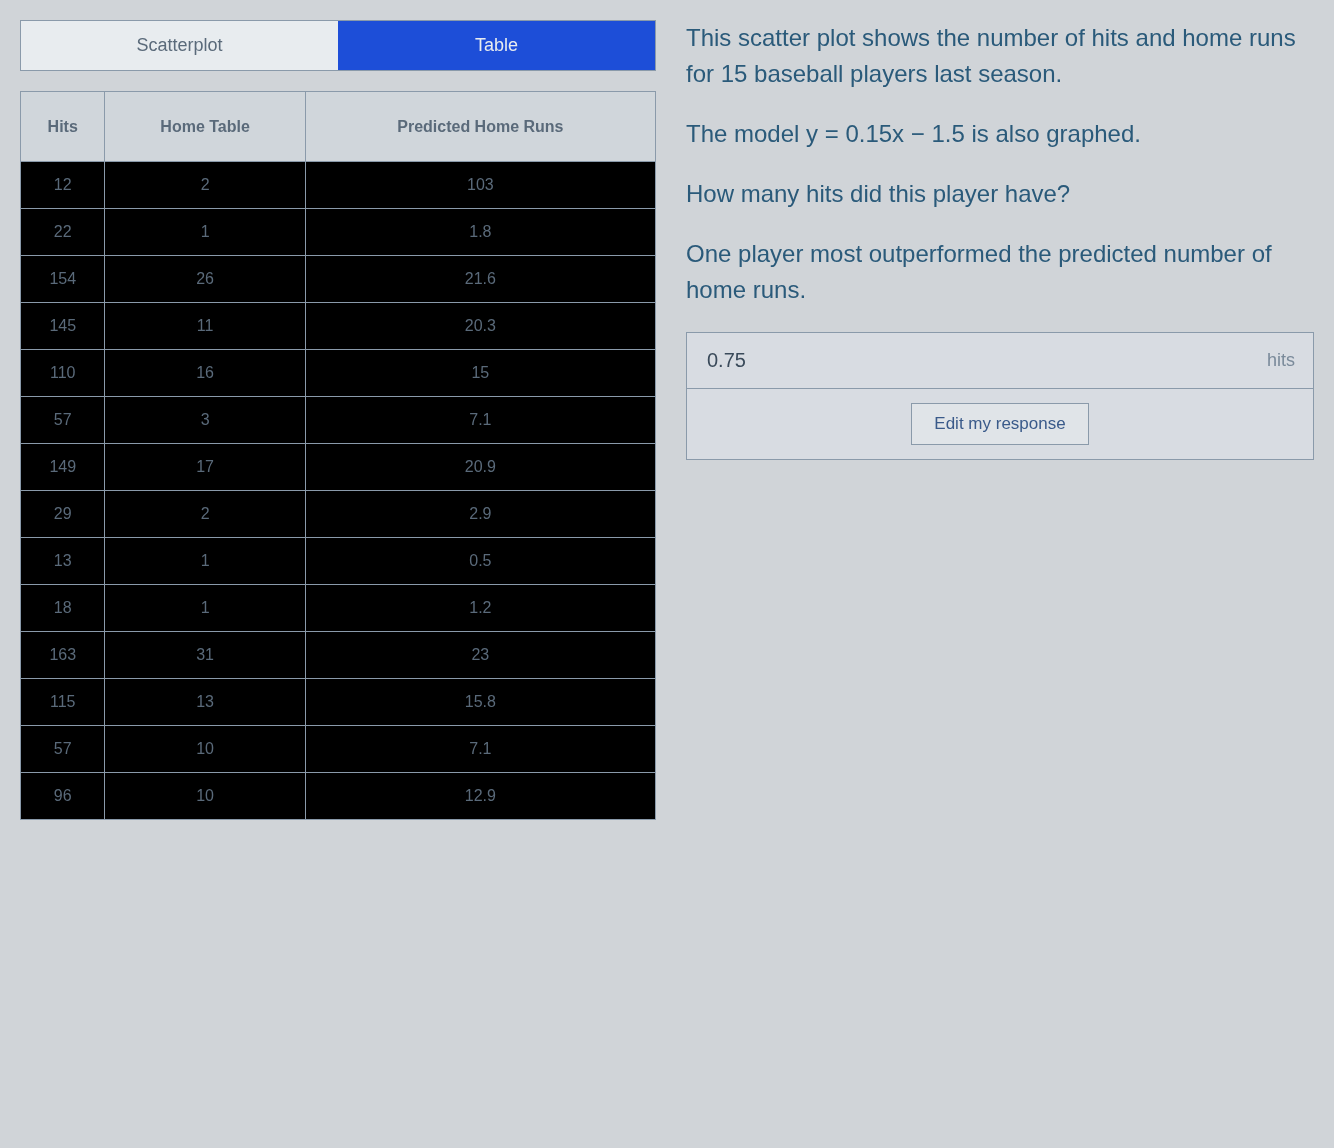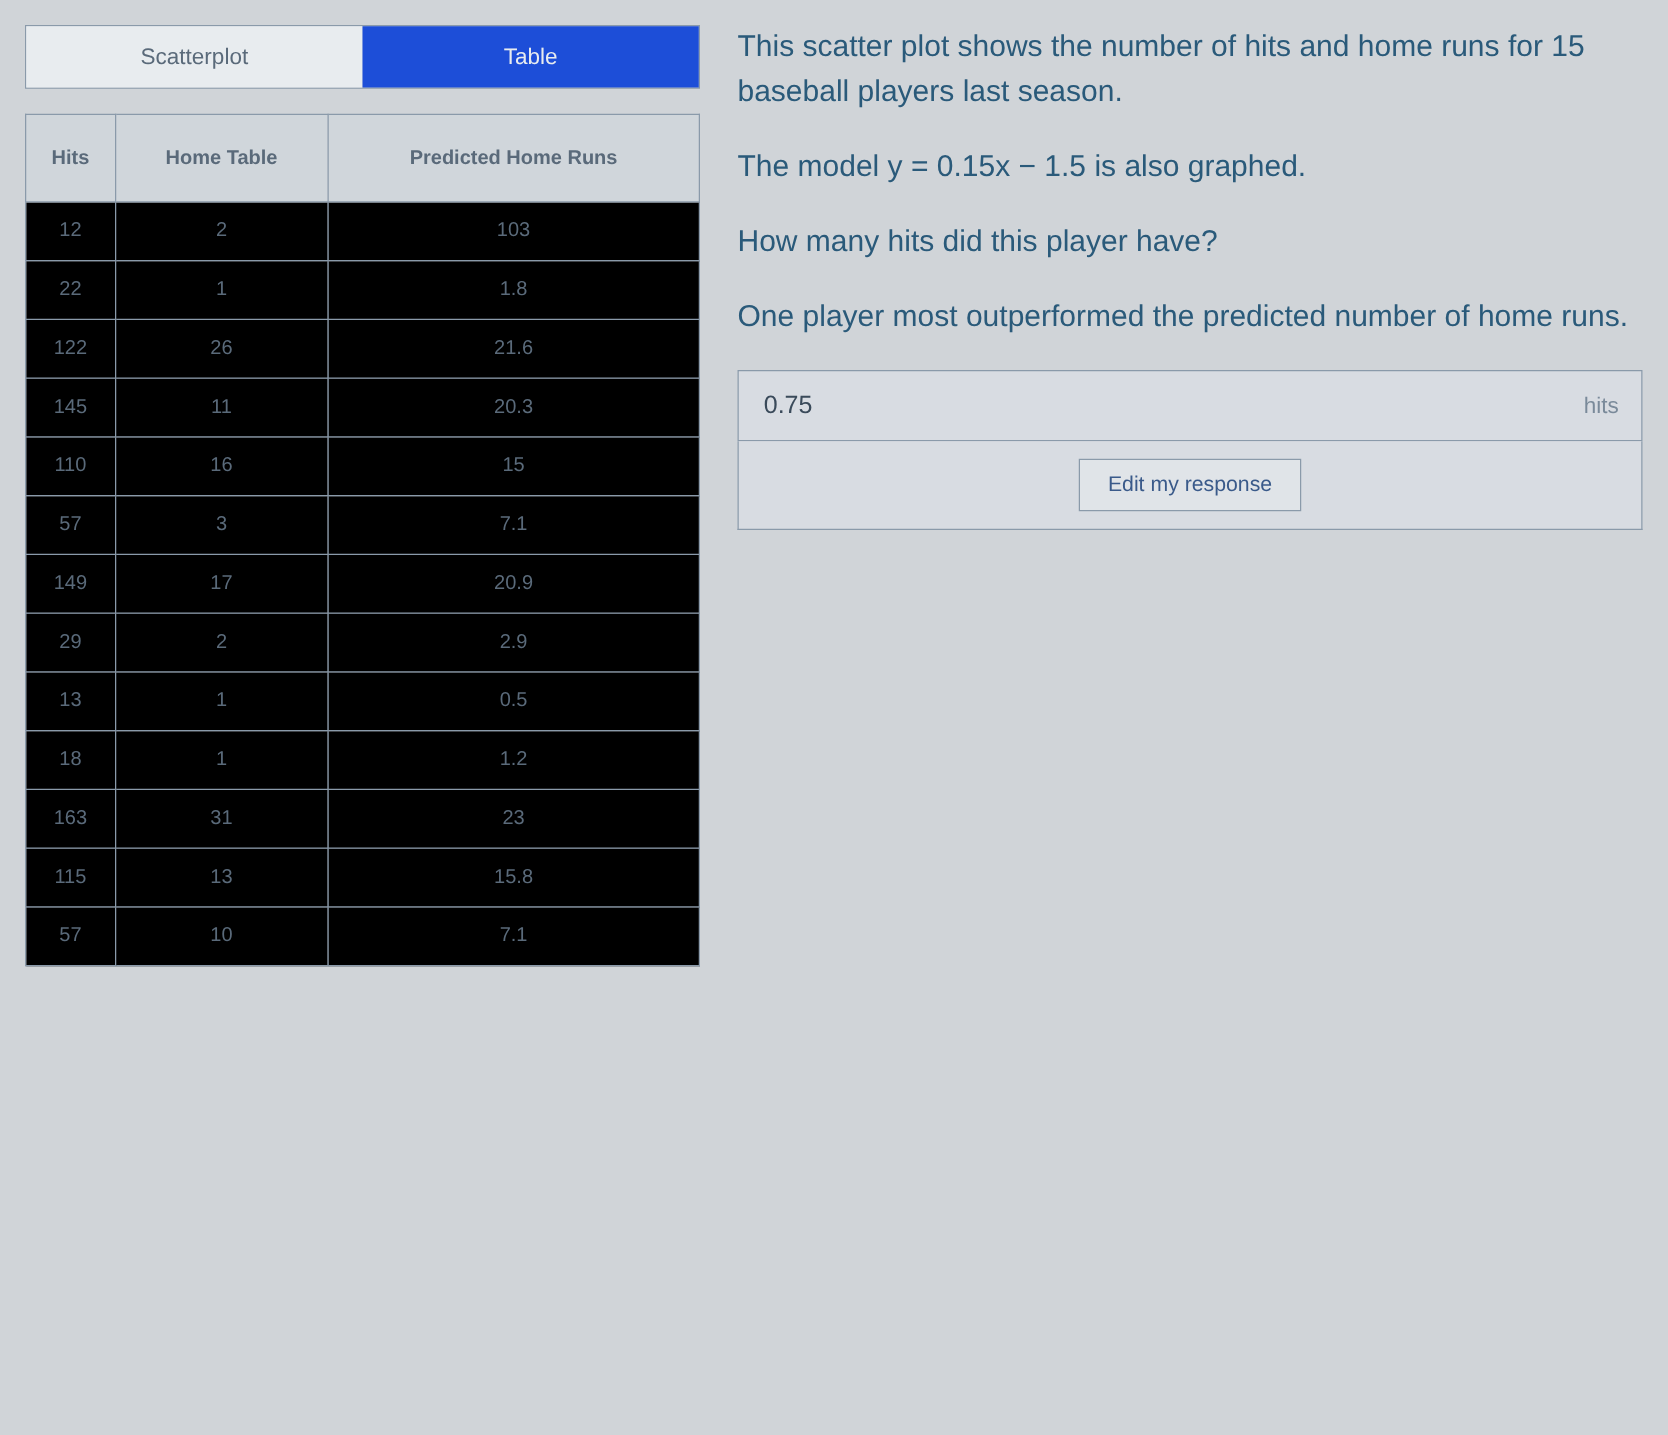--- a/index.html
+++ b/index.html
@@ -10,21 +10,21 @@
     background: #d0d4d8;
     color: #3a4a5a;
     width: 1334px;
   }
   .container {
     display: flex;
     gap: 30px;
     align-items: flex-start;
   }
   .left-panel {
-    width: 540px;
+    width: 636px;
   }
   .right-panel {
     flex: 1;
     color: #2a5a7a;
     font-size: 24px;
     line-height: 1.5;
     padding-top: 0;
   }
   .tab-bar {
     display: flex;
@@ -129,21 +129,21 @@
             <td>12</td>
             <td>2</td>
             <td>103</td>
           </tr>
           <tr>
             <td>22</td>
             <td>1</td>
             <td>1.8</td>
           </tr>
           <tr>
-            <td>122</td>
+            <td>154</td>
             <td>26</td>
             <td>21.6</td>
           </tr>
           <tr>
             <td>145</td>
             <td>11</td>
             <td>20.3</td>
           </tr>
           <tr>
             <td>110</td>
@@ -182,20 +182,25 @@
           </tr>
           <tr>
             <td>115</td>
             <td>13</td>
             <td>15.8</td>
           </tr>
           <tr>
             <td>57</td>
             <td>10</td>
             <td>7.1</td>
+          </tr>
+          <tr>
+            <td>96</td>
+            <td>10</td>
+            <td>12.9</td>
           </tr>
         </tbody>
     </table>
 
   </div>
 
   <div class="right-panel">
     <div class="question-block">
       <p>This scatter plot shows the number of hits and home runs for 15 baseball players last season.</p>
       <p>The model y = 0.15x − 1.5 is also graphed.</p>

